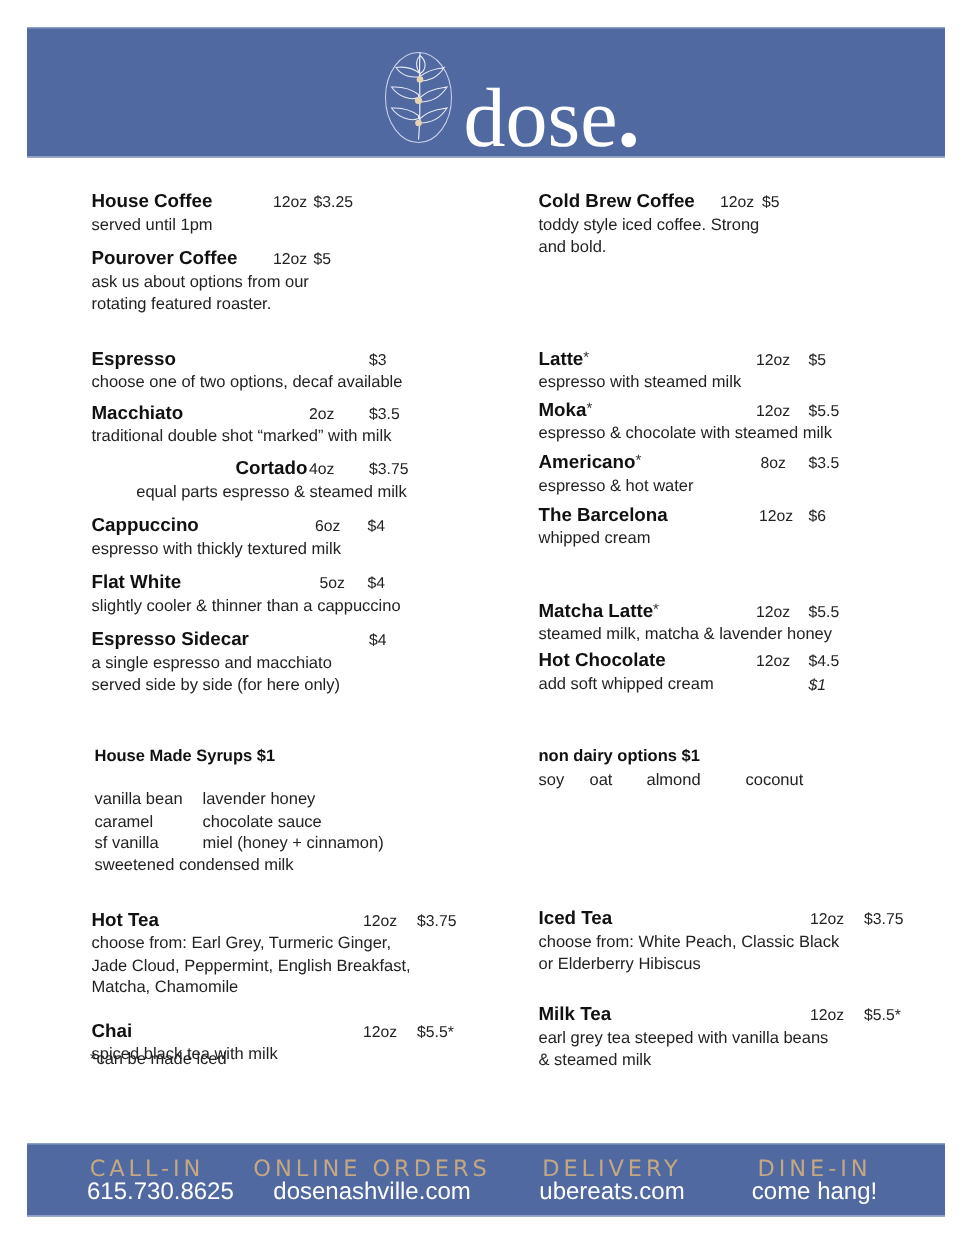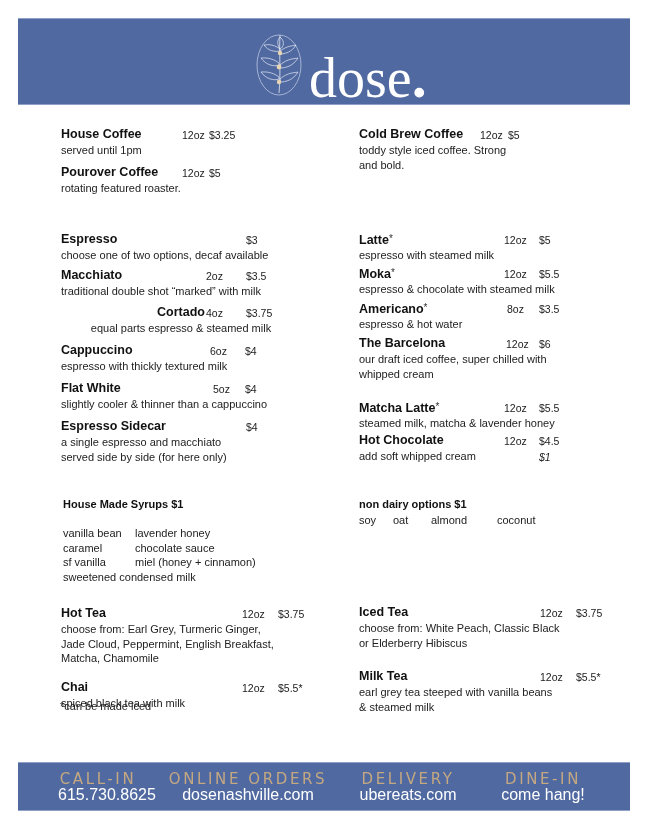--- a/index.html
+++ b/index.html
@@ -67,20 +67,21 @@
   <div class="row"><span class="name">House Coffee</span>
     <span class="size" style="left:121px;">12oz</span>
     <span class="price" style="left:148px;">$3.25</span></div>
   <div class="desc">served until 1pm</div>
 </div>
 
 <div class="item" style="left:61px; top:165px; width:260px;">
   <div class="row"><span class="name">Pourover Coffee</span>
     <span class="size" style="left:121px;">12oz</span>
     <span class="price" style="left:148px;">$5</span></div>
+  <div class="desc">ask us about options from our</div>
   <div class="desc">rotating featured roaster.</div>
 </div>
 
 <div class="item" style="left:359px; top:127px; width:260px;">
   <div class="row"><span class="name">Cold Brew Coffee</span>
     <span class="size" style="left:121px;">12oz</span>
     <span class="price" style="left:149px;">$5</span></div>
   <div class="desc">toddy style iced coffee.  Strong</div>
   <div class="desc">and bold.</div>
 </div>
@@ -144,21 +145,20 @@
   <div class="row"><span class="name">Americano</span><span class="star">*</span>
     <span class="size" style="left:148px;">8oz</span>
     <span class="price" style="left:180px;">$3.5</span></div>
   <div class="desc">espresso &amp; hot water</div>
 </div>
 
 <div class="item" style="left:359px; top:336px; width:250px;">
   <div class="row"><span class="name">The Barcelona</span>
     <span class="size" style="left:147px;">12oz</span>
     <span class="price" style="left:180px;">$6</span></div>
-  <div class="desc">our draft iced coffee, super chilled with</div>
   <div class="desc">whipped cream</div>
 </div>
 
 <div class="item" style="left:359px; top:400px; width:250px;">
   <div class="row"><span class="name">Matcha Latte</span><span class="star">*</span>
     <span class="size" style="left:145px;">12oz</span>
     <span class="price" style="left:180px;">$5.5</span></div>
   <div class="desc">steamed milk, matcha &amp; lavender honey</div>
 </div>
 

